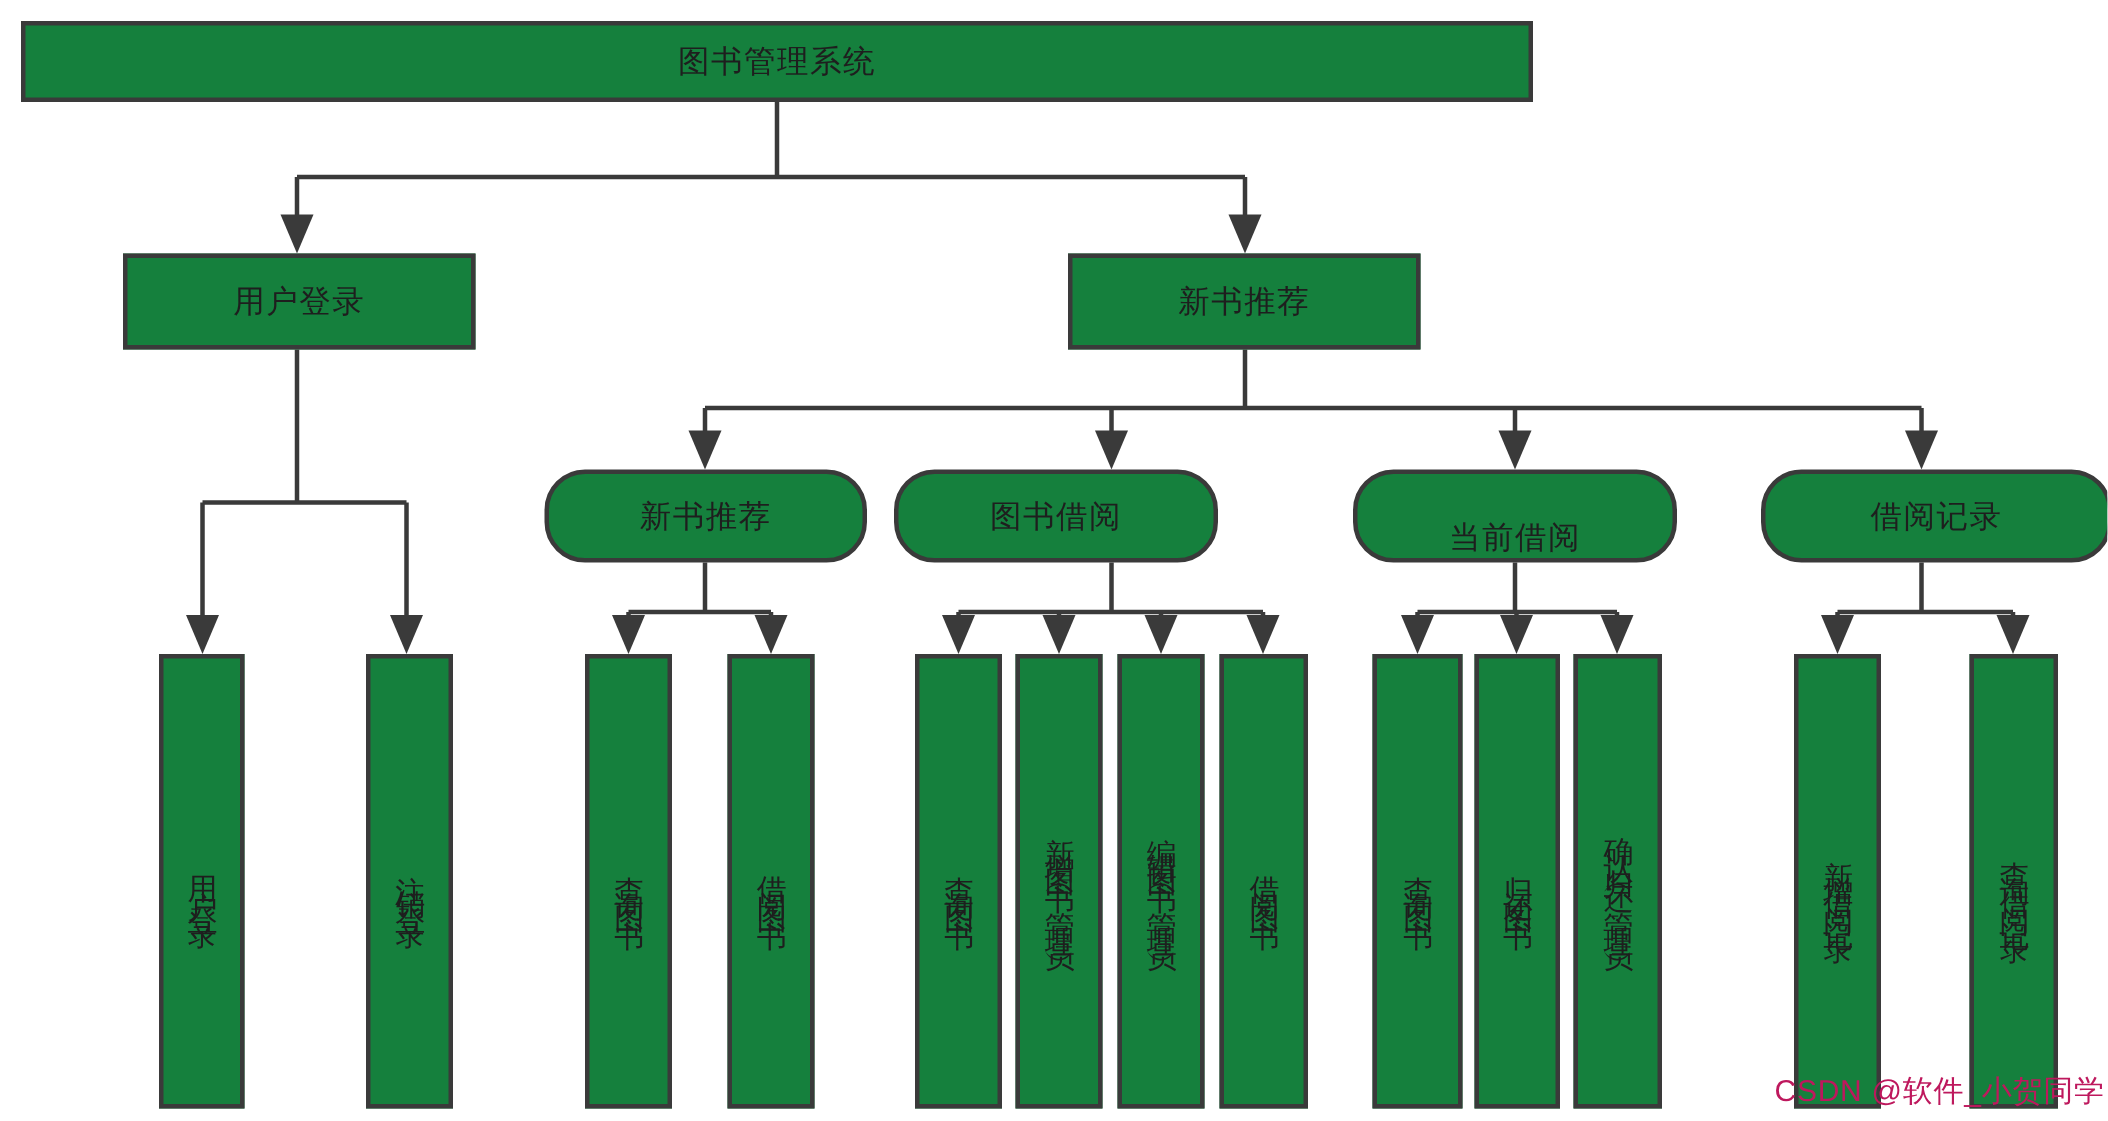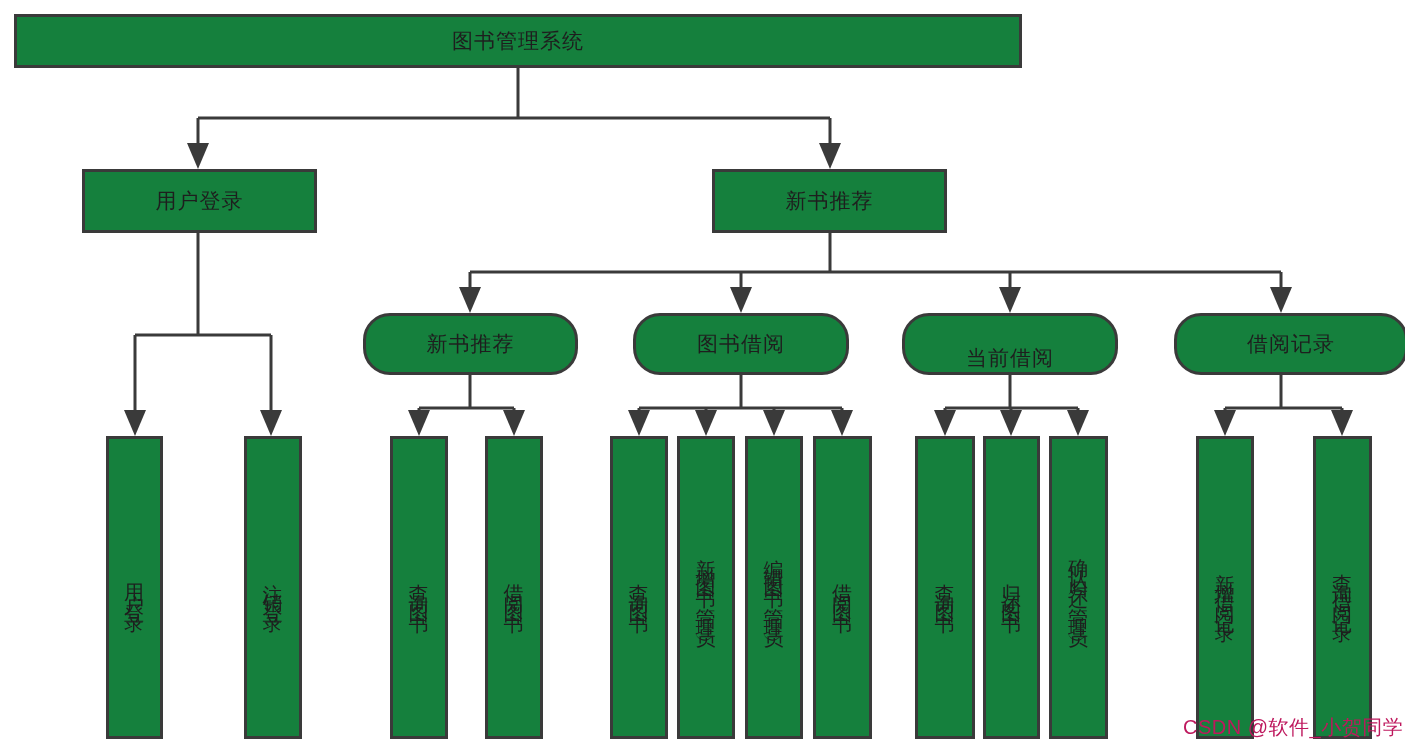--- a/index.html
+++ b/index.html
@@ -129,21 +129,21 @@
   <div class="box lvl2 hlabel" style="left:82px;">
     <span>用户登录</span>
   </div>
   <div class="box lvl2 hlabel" style="left:712px;">
     <span>新书推荐</span>
   </div>
 
   <div class="box lvl3 hlabel" style="left:363px;width:215px;">
     <span>新书推荐</span>
   </div>
-  <div class="box lvl3 hlabel" style="left:633px;width:216px;">
+  <div class="box lvl3 hlabel" style="left:596px;width:216px;">
     <span>图书借阅</span>
   </div>
   <div class="box lvl3 hlabel" style="left:902px;width:216px;align-items:flex-end;">
     <span>当前借阅</span>
   </div>
   <div class="box lvl3 hlabel" style="left:1174px;width:234px;align-items:center;">
     <span>借阅记录</span>
   </div>
 
   <div class="box leaf" style="left:106px;width:57px;">

